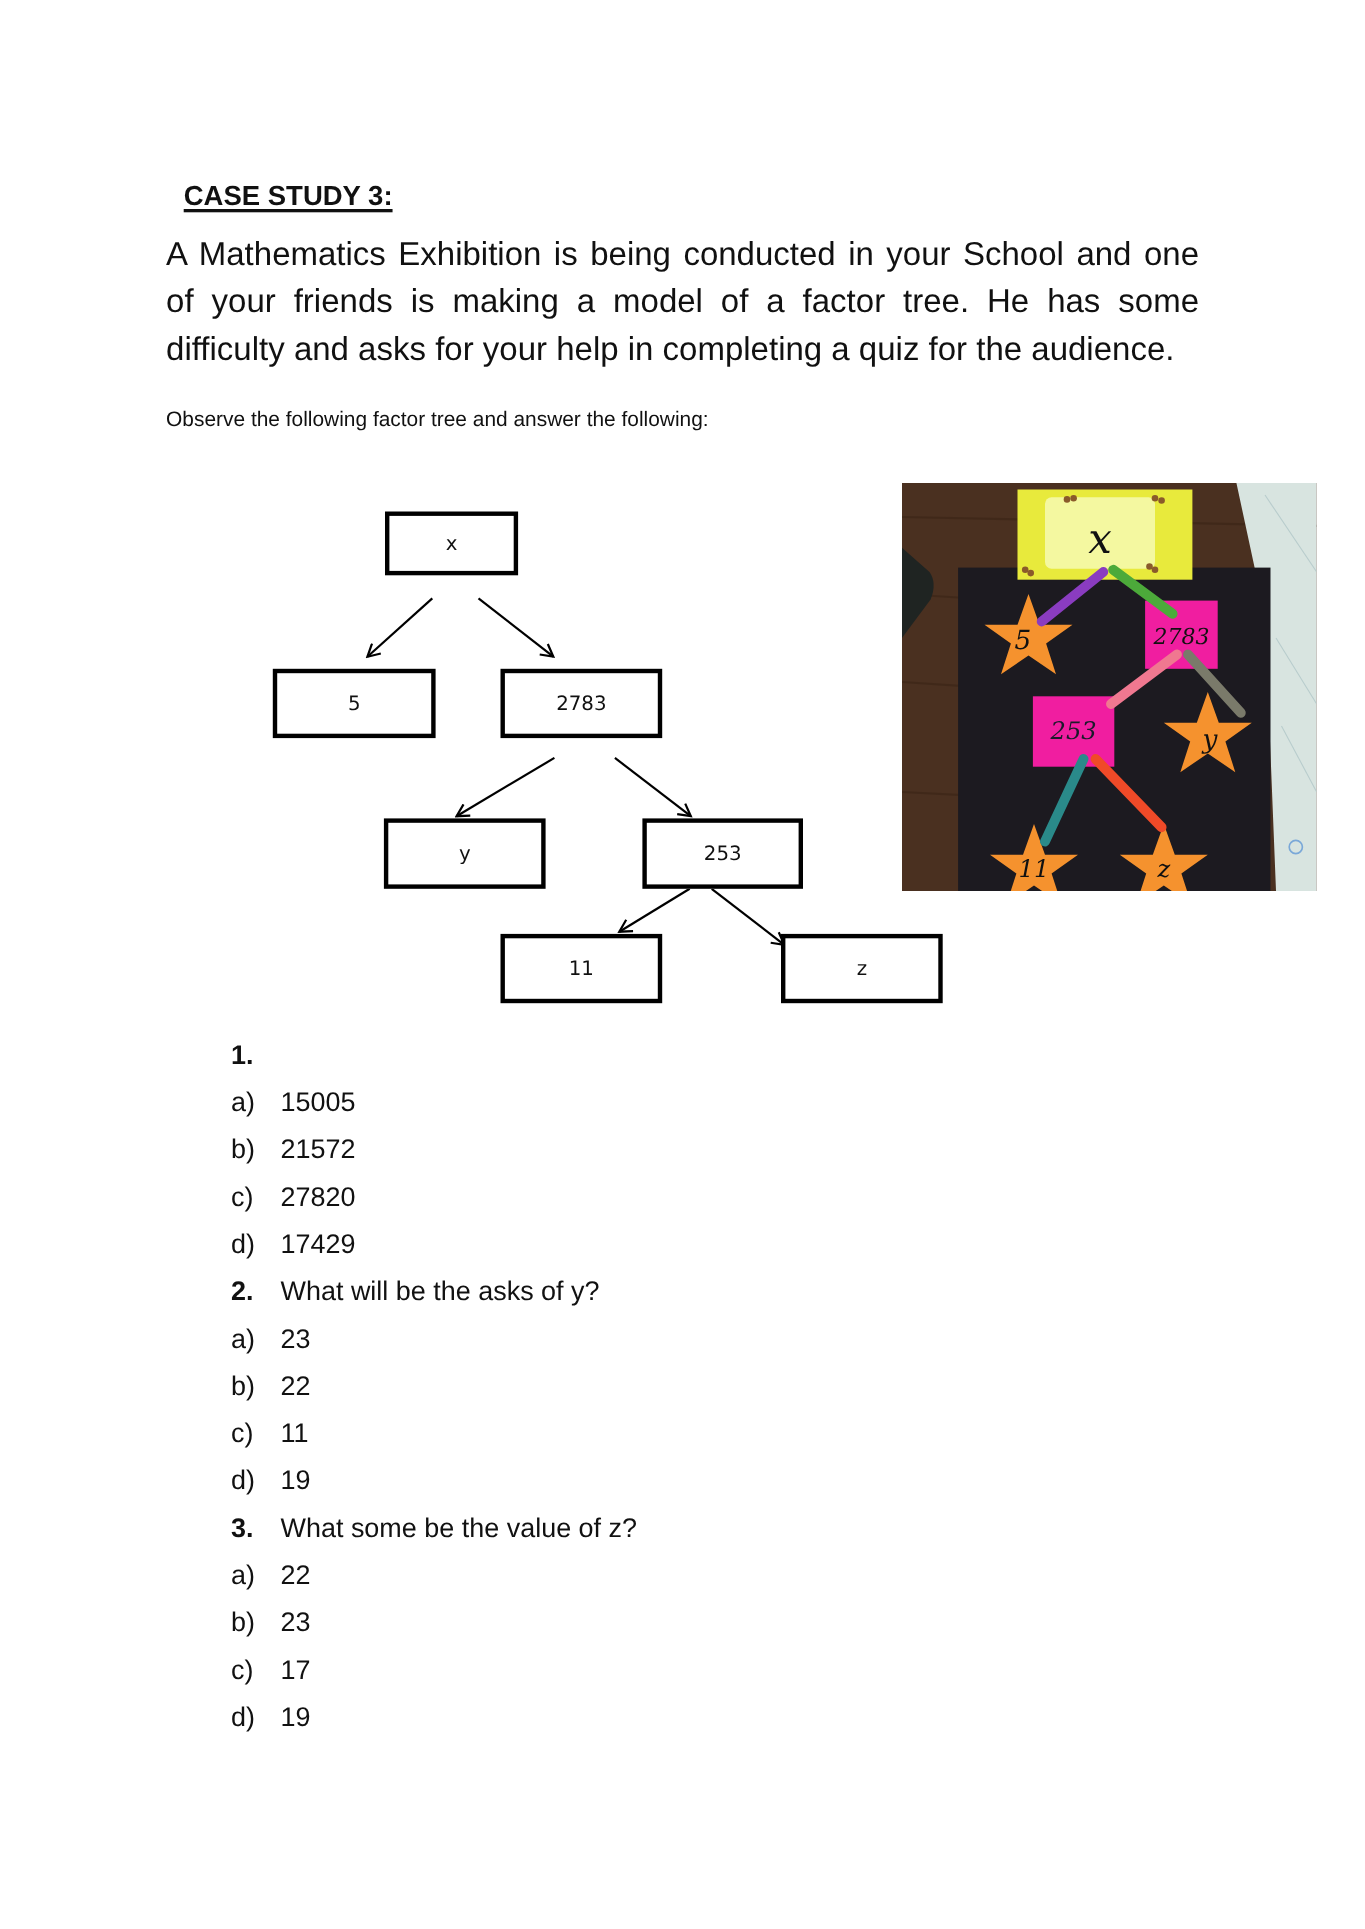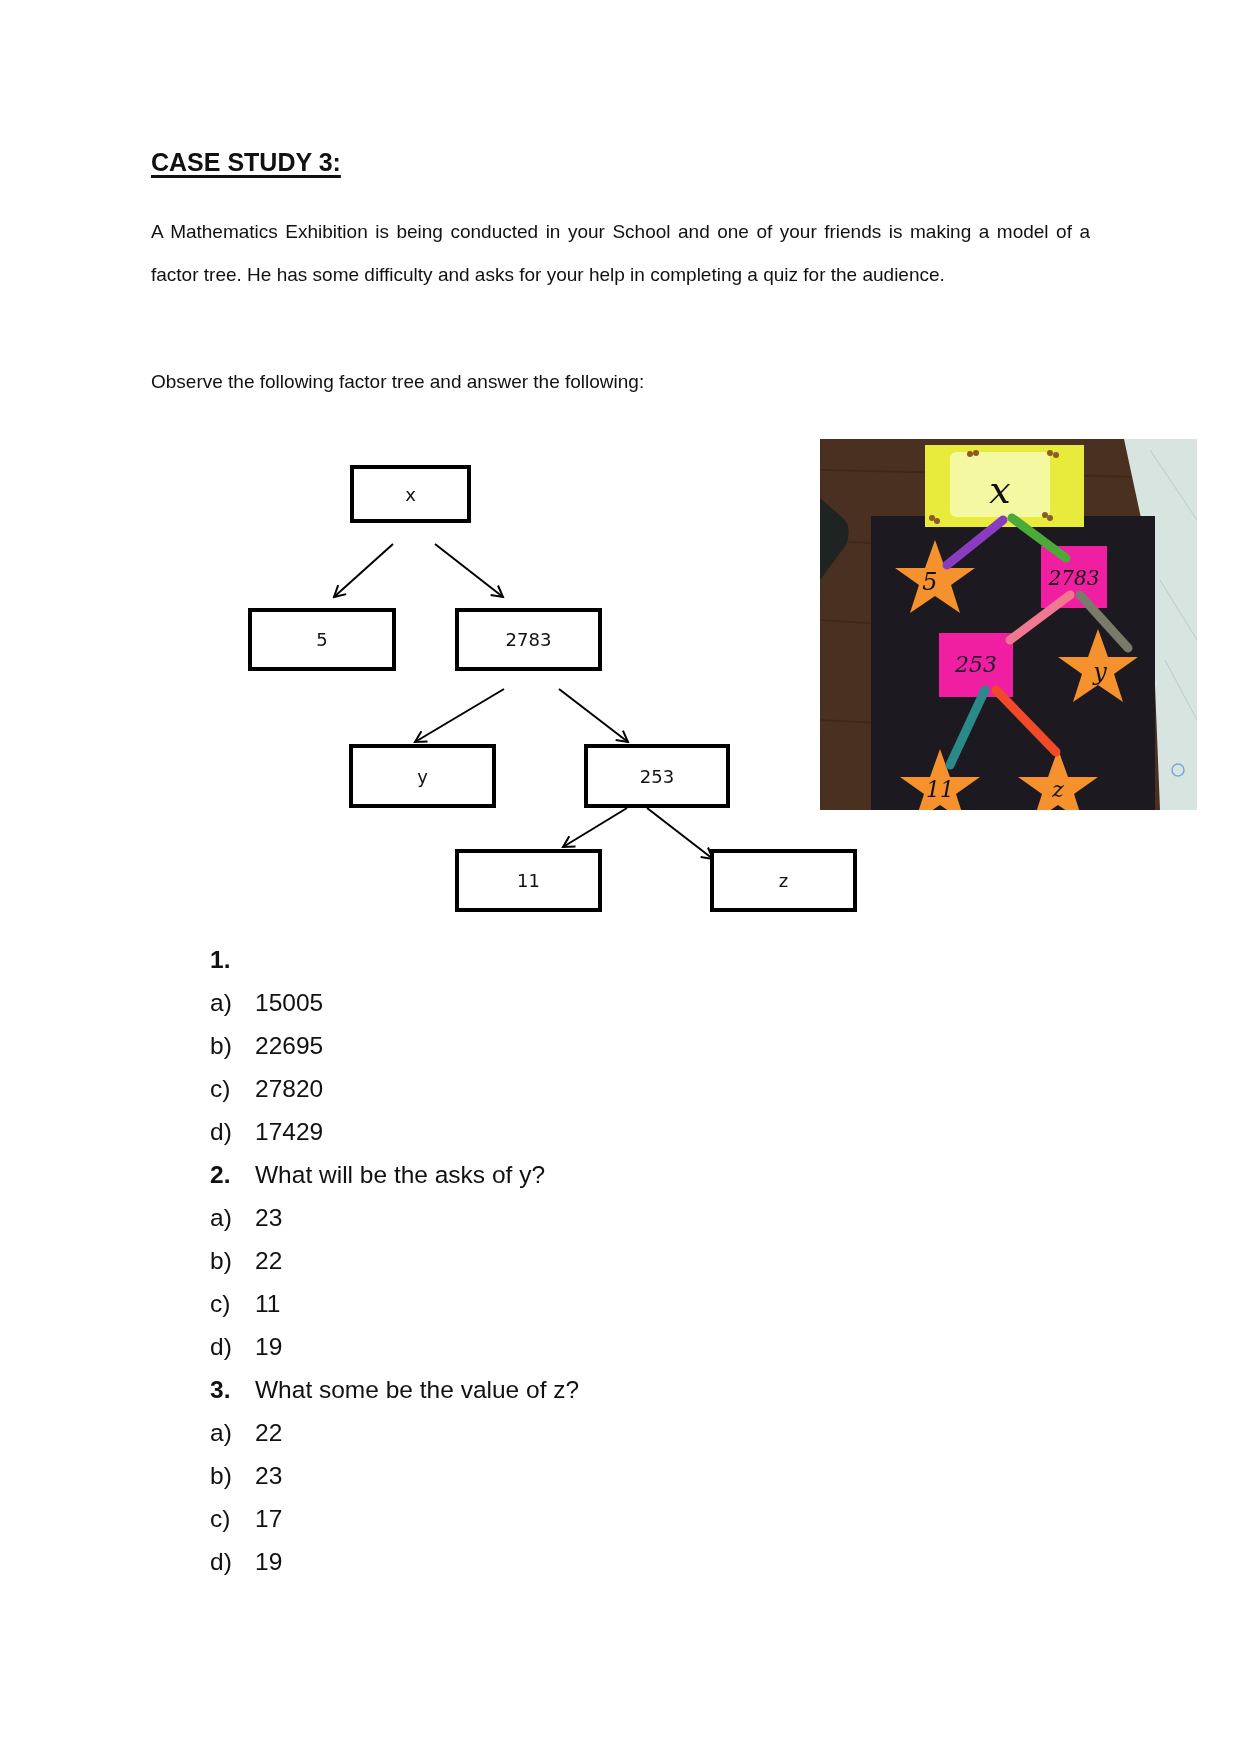--- a/index.html
+++ b/index.html
@@ -1,20 +1,20 @@
 <!DOCTYPE html>
 <html><head>
 <meta charset="utf-8">
 <style>
   html, body { margin: 0; padding: 0; background: #ffffff; }
   body { width: 1241px; height: 1754px; position: relative; overflow: hidden;
          font-family: "Liberation Sans", sans-serif; color: #111; }
   .heading { position: absolute; left: 151px; top: 148px; font-size: 25px; font-weight: bold;
-             text-decoration: underline; text-decoration-thickness: 3px; text-underline-offset: 4px; margin: 0; }
-  .para { position: absolute; left: 151px; width: 939px; top: 210px; font-size: 19px; line-height: 43px;
+             text-decoration: underline; text-decoration-thickness: 3px; text-underline-offset: 4px; margin: 16px; }
+  .para { position: absolute; left: 151px; width: 939px; top: 210px; font-size: 30px; line-height: 43px;
           text-align: justify; margin: 0; }
   .para2 { position: absolute; left: 151px; top: 360px; font-size: 19px; line-height: 43px; margin: 0; }
   .diagram { position: absolute; left: 0; top: 0; width: 1241px; height: 1754px; pointer-events: none; }
   .box { position: absolute; border: 4px solid #000; box-sizing: border-box; background: #fff;
          display: flex; align-items: center; justify-content: center;
          font-family: "DejaVu Sans", sans-serif; font-size: 18px; color: #111; }
   .photo { position: absolute; left: 820px; top: 439px; width: 377px; height: 371px; overflow: hidden; }
   .qlist { position: absolute; left: 210px; top: 938px; margin: 0; padding: 0; list-style: none; }
   .qlist li { height: 43px; line-height: 43px; font-size: 24.5px; display: flex; }
   .qlist .lbl { width: 45px; display: inline-block; }
@@ -134,21 +134,21 @@
 <ul class="qlist">
   <li class="q">
       <span class="lbl">1.</span>
     </li>
   <li>
       <span class="lbl">a)</span>
       <span>15005</span>
     </li>
   <li>
       <span class="lbl">b)</span>
-      <span>22695</span>
+      <span>21572</span>
     </li>
   <li>
       <span class="lbl">c)</span>
       <span>27820</span>
     </li>
   <li>
       <span class="lbl">d)</span>
       <span>17429</span>
     </li>
 

